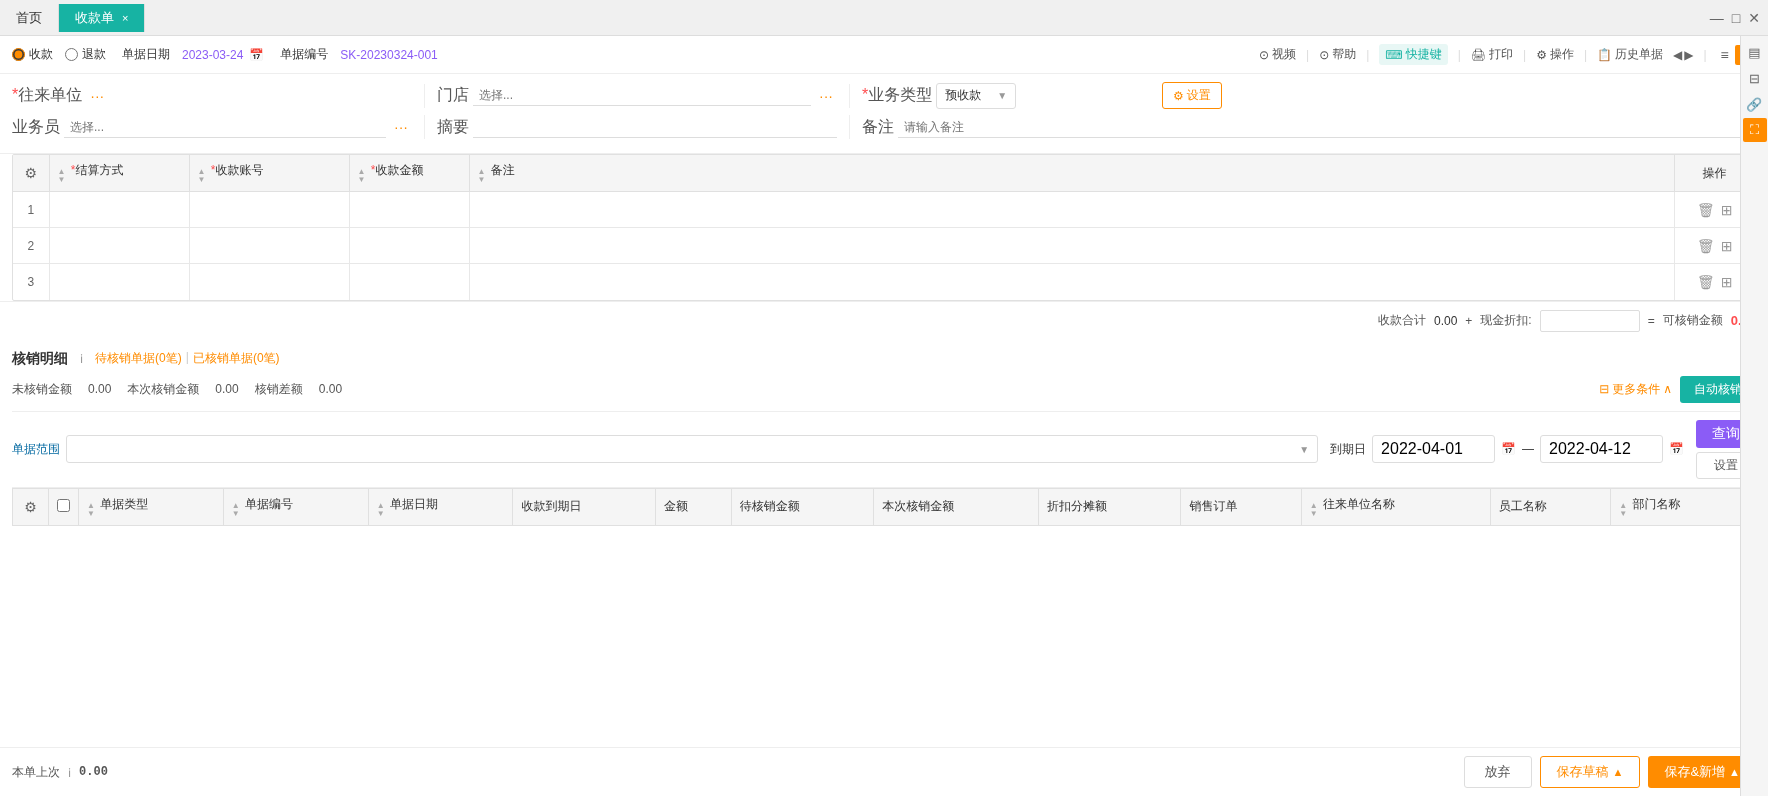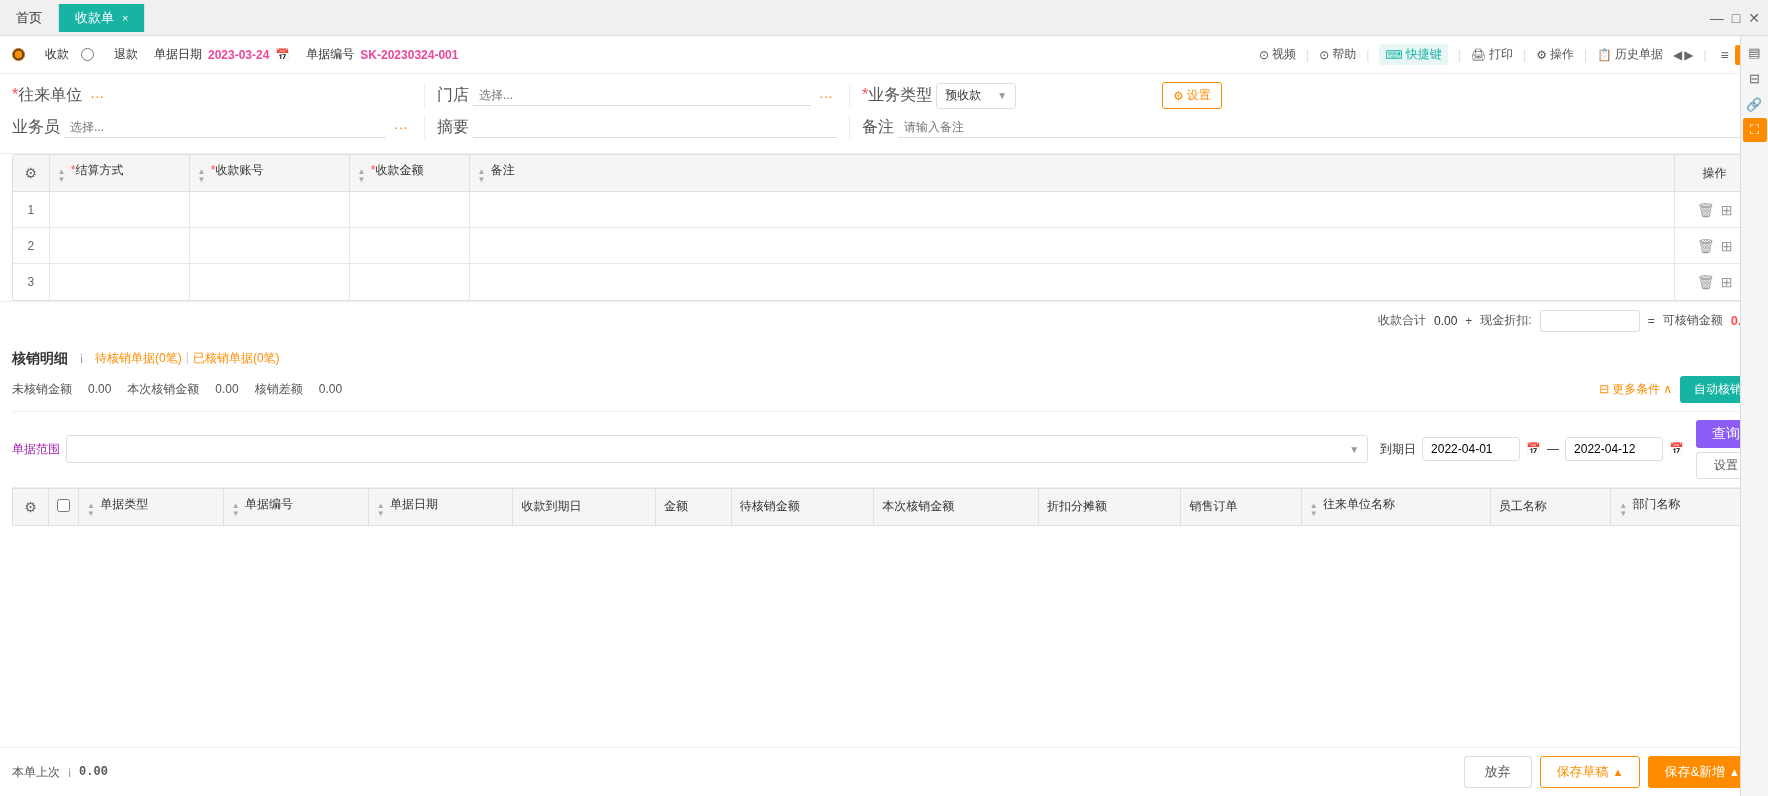--- a/index.html
+++ b/index.html
@@ -22,25 +22,25 @@
 
     
     .main-content { background: #fff; height: calc(100vh - 36px); overflow: hidden; display: flex; flex-direction: column; }
 
     
     .toolbar {
       display: flex; align-items: center; padding: 8px 12px; border-bottom: 1px solid #eee;
       gap: 16px; background: #fff;
     }
     .radio-group { display: flex; align-items: center; gap: 12px; }
-    .radio-item { display: flex; align-items: center; gap: 20px; cursor: pointer; }
+    .radio-item { display: flex; align-items: center; gap: 4px; cursor: pointer; }
     .radio-item input[type="radio"] { accent-color: #ff8c00; }
     .field-group { display: flex; align-items: center; gap: 6px; }
     .field-label { color: #333; white-space: nowrap; }
-    .field-value { color: #ec4899; font-weight: bold; }
+    .field-value { color: #8b5cf6; font-weight: normal; margin-left: 6px; }
     .calendar-icon { color: #ff8c00; cursor: pointer; }
     .toolbar-right { margin-left: auto; display: flex; align-items: center; gap: 10px; }
     .toolbar-btn { display: flex; align-items: center; gap: 3px; cursor: pointer; color: #555; font-size: 12px; }
     .toolbar-btn.active { color: #17b3a3; background: #e8f7f5; padding: 2px 6px; border-radius: 3px; }
     .separator { color: #ddd; }
     .nav-arrows { display: flex; gap: 2px; }
     .nav-arrows span { cursor: pointer; color: #666; }
     .layout-btns { display: flex; gap: 2px; }
     .layout-btn { cursor: pointer; color: #666; padding: 2px 4px; font-size: 14px; }
     .layout-btn.active { background: #ff8c00; color: #fff; border-radius: 2px; }
@@ -113,31 +113,31 @@
       background: #17b3a3; color: #fff; border: none; padding: 5px 14px;
       border-radius: 3px; cursor: pointer; font-size: 12px;
     }
 
     
     .filter-row {
       display: flex; align-items: center; gap: 12px; padding: 8px 0;
       border-top: 1px solid #eee; border-bottom: 1px solid #eee;
     }
     .filter-field { display: flex; align-items: center; gap: 6px; flex: 1; }
-    .filter-field label { color: #a21caf; white-space: nowrap; }
+    .filter-field label { color: #0369a1; white-space: nowrap; }
     .filter-select {
       border: 1px solid #ddd; border-radius: 3px; padding: 4px 8px;
       font-size: 12px; background: #fff; flex: 1; display: flex;
       align-items: center; justify-content: space-between; cursor: pointer;
       height: 28px;
     }
     .date-range { display: flex; align-items: center; gap: 6px; }
     .date-input {
       border: 1px solid #ddd; border-radius: 3px; padding: 4px 8px;
-      font-size: 12px; outline: none; width: 98px;
+      font-size: 16px; outline: none; width: 123px;
     }
     .date-icon { color: #999; cursor: pointer; }
     .query-btn {
       background: #8b5cf6; color: #fff; border: none; padding: 5px 16px;
       border-radius: 3px; cursor: pointer; font-size: 14px;
     }
     .set-btn {
       background: #fff; border: 1px solid #ddd; color: #555; padding: 4px 14px;
       border-radius: 3px; cursor: pointer; font-size: 12px;
     }

